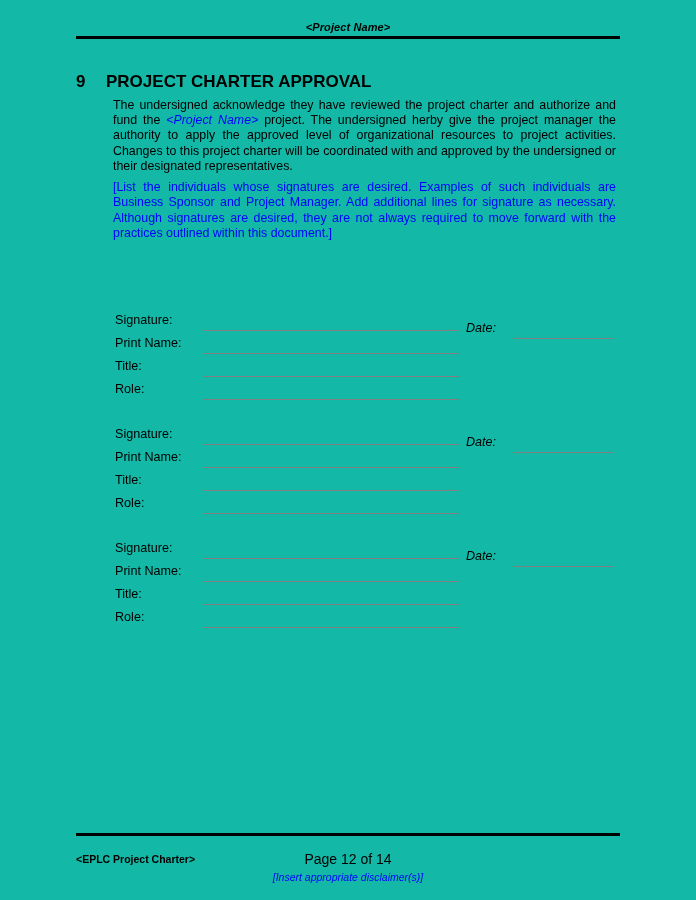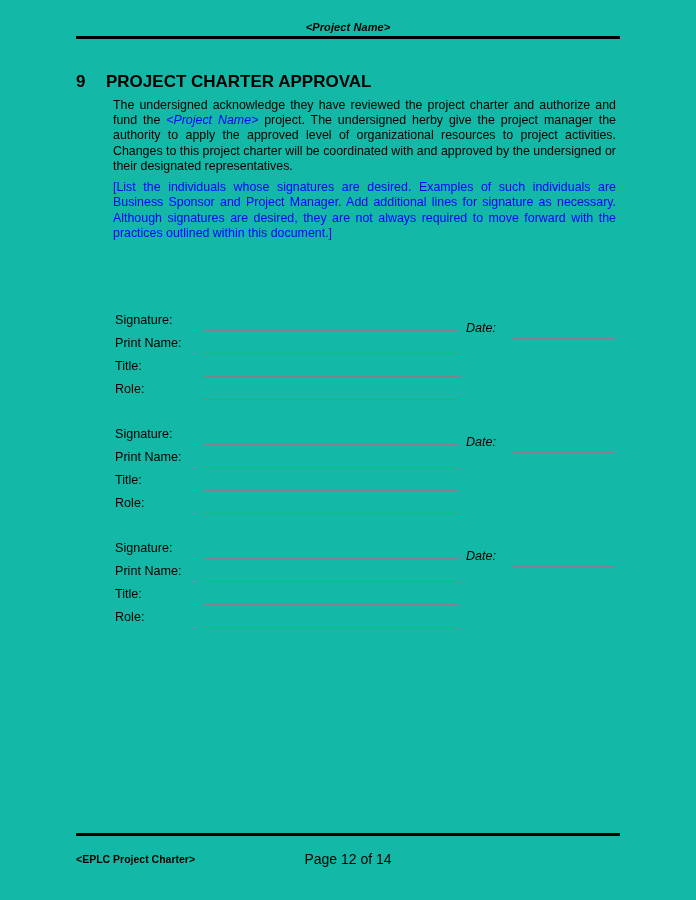--- a/index.html
+++ b/index.html
@@ -250,15 +250,16 @@
       <div class="sig-line"></div>
     </div>
   </div>
 
   <div class="footer">
     <div class="rule-thick"></div>
     <div class="footer-row">
       <span class="footer-left">&lt;EPLC Project Charter&gt;</span>
       <span class="footer-center">Page 12 of 14</span>
     </div>
+    <div class="footer-disclaimer">[Insert appropriate disclaimer(s)]</div>
   </div>
 
 </div>
 
 </body></html>

